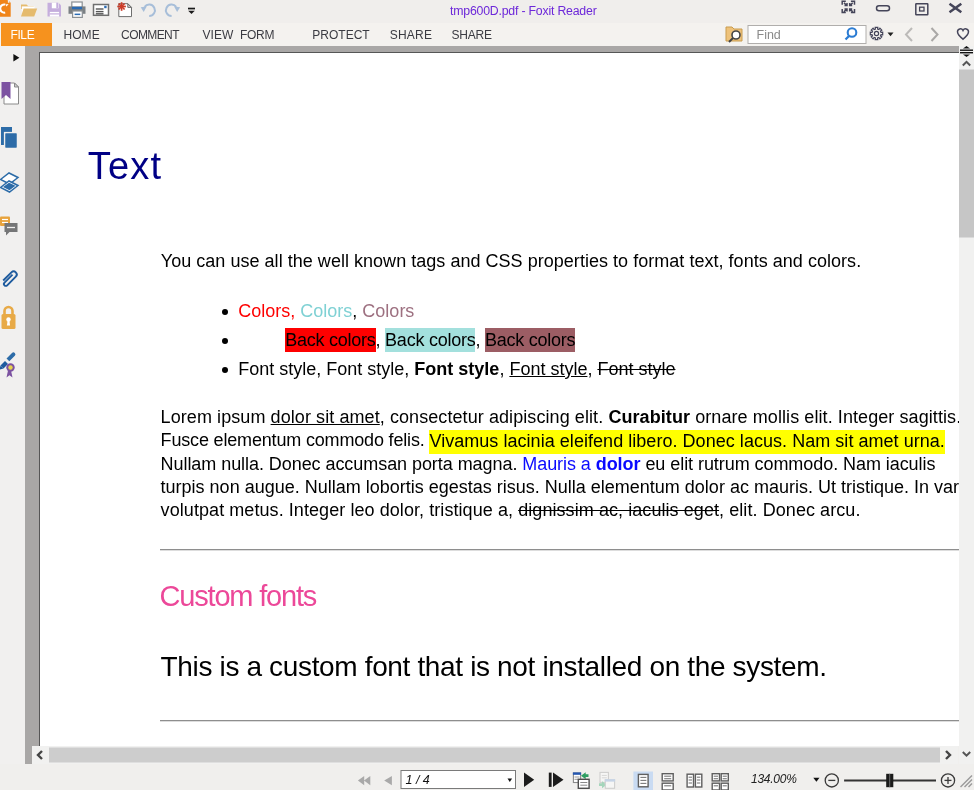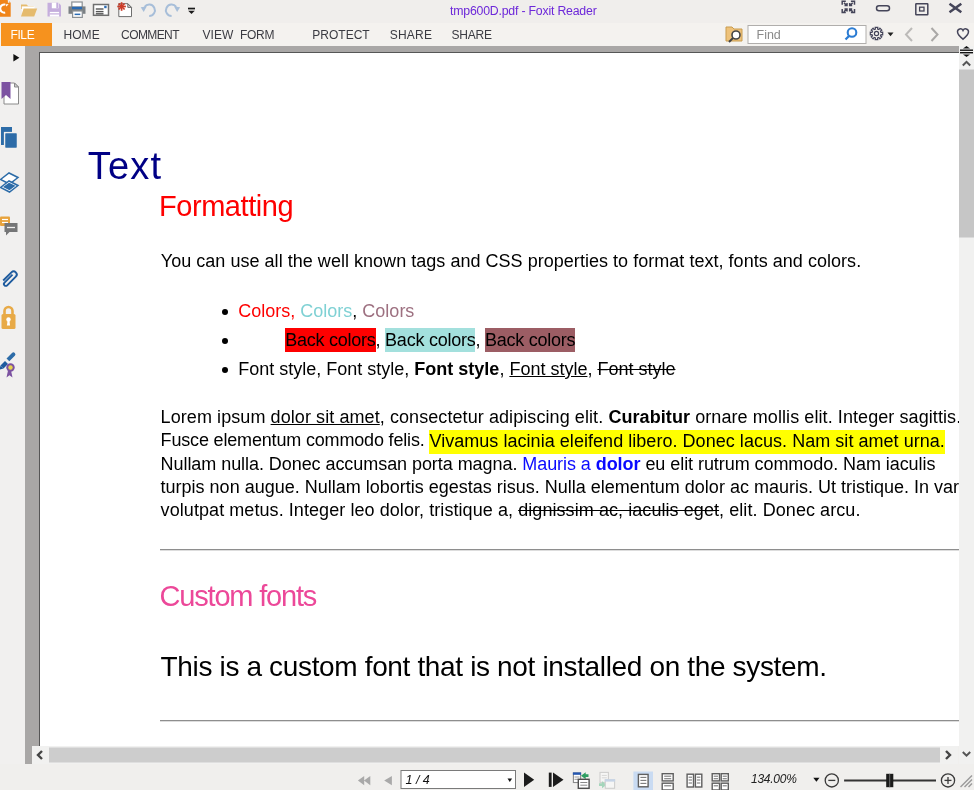--- a/index.html
+++ b/index.html
@@ -168,21 +168,20 @@
     <path d="M0.5 319.5 l3 3 -4 1 z" fill="#1e5b9e"></path>
     <circle cx="10.5" cy="321.5" r="4.2" fill="#7c52a1"></circle>
     <circle cx="10.5" cy="321.5" r="2.2" fill="#e8d44d"></circle>
     <path d="M8 324.5 l-1.5 7 3 -2.2 3 2.2 -1.5 -7 z" fill="#7c52a1"></path>
   </svg>
 </div>
 
 <div id="docarea">
   <div id="page">
     <div class="t" style="left:47.8px; top:70.7px; font-size:38px; line-height:38px; letter-spacing:1.2px; color:#000085;margin-top:23px;">Text</div>
-    <div class="t" style="left:119px; top:139.2px; font-size:29px; line-height:29px; letter-spacing:-0.45px; color:#fe0000;">Formatting</div>
     <div class="t" style="left:120.8px; top:197.4px; font-size:18px; line-height:23.3px; letter-spacing:0.03px;">You can use all the well known tags and CSS properties to format text, fonts and colors.</div>
 
     <div class="dot" style="left:182.1px; top:255.7px;"></div>
     <div class="dot" style="left:182.1px; top:284.9px;"></div>
     <div class="dot" style="left:182.1px; top:313.9px;"></div>
     <div class="t" style="left:198.3px; top:243.8px; font-size:18px; line-height:29px;">
       <span style="color:#fe0000;">Colors,</span> <span style="color:#7fd1d4;">Colors</span>, <span style="color:#9d7080;">Colors</span><br>
       <span style="letter-spacing:-0.25px;padding-left:47px;"><span style="background:#fe0000; padding:2px 0 2.5px;">Back colors</span>, <span style="background:#a3e0dd; padding:2px 0 2.5px;">Back colors</span>, <span style="background:#9c5d64; padding:2px 0 2.5px;">Back colors</span></span><br>
       Font style, Font style, <b>Font style</b>, <u>Font style</u>, <s>Font style</s>
     </div>

